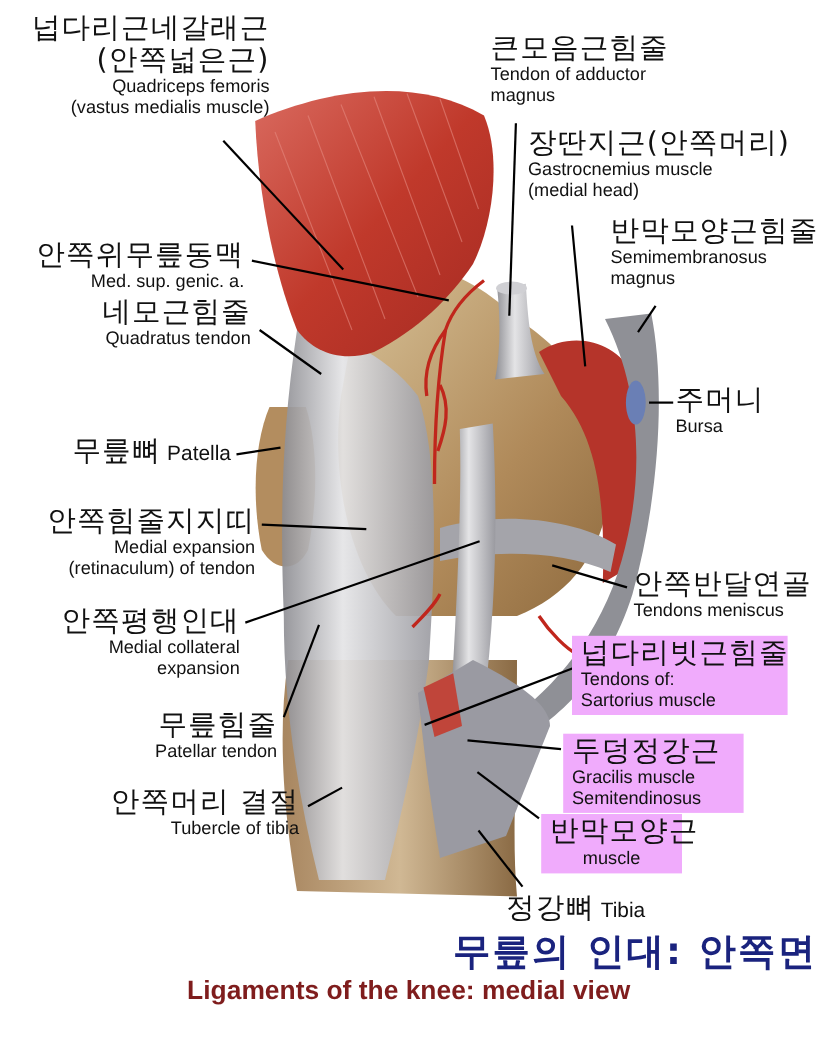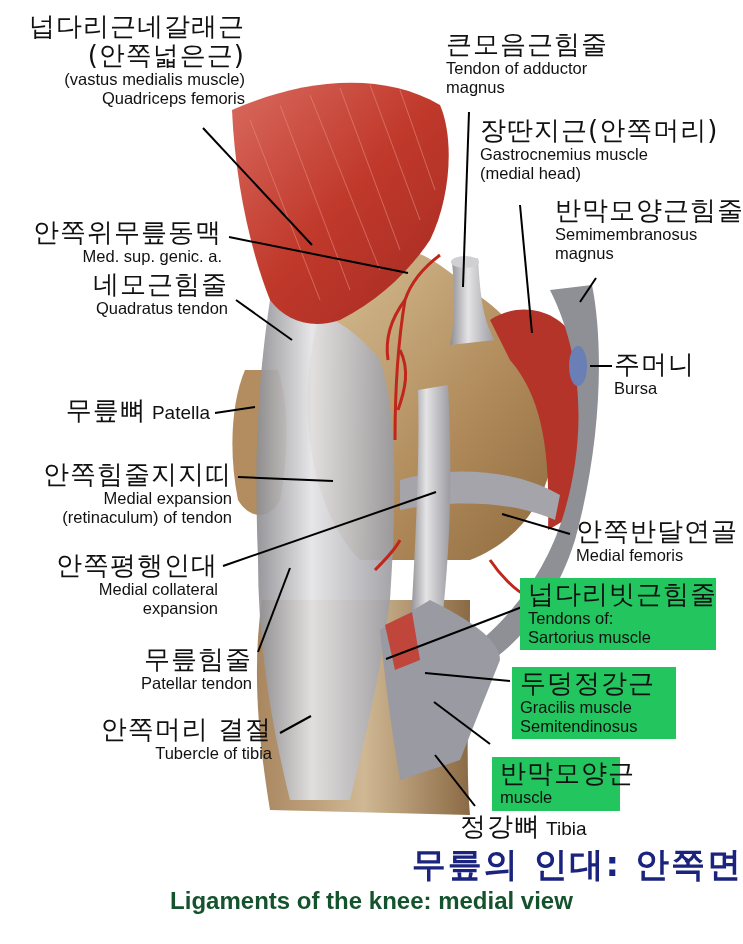--- a/index.html
+++ b/index.html
@@ -4,26 +4,26 @@
 <style>
   html, body { margin: 0; padding: 0; background: #ffffff; }
   body { width: 743px; height: 944px; position: relative; overflow: hidden;
          font-family: "DejaVu Sans", "Liberation Sans", sans-serif; color: #111; }
   #art { position: absolute; left: 0; top: 0; width: 743px; height: 944px; }
   .lbl { position: absolute; line-height: 1.12; white-space: nowrap; }
   .ko { font-size: 26px; color: #111; letter-spacing: 1px; font-weight: normal; }
   .en { font-size: 16.5px; color: #111; font-family: "Liberation Sans", sans-serif; }
   .r { text-align: right; }
   .l { text-align: left; }
-  .green { background: #22c55e; padding: 2px 8px 4px 8px; }
+  .green { background: #f0abfc; padding: 2px 8px 4px 8px; }
   .title-ko { position: absolute; left: 0; width: 743px; top: 842px; text-align: right;
               font-size: 34px; font-weight: bold; color: #1a237e;
               font-family: "DejaVu Sans", sans-serif; letter-spacing: 2px; }
   .title-en { position: absolute; left: 0; width: 743px; top: 887px; text-align: center;
-              font-size: 24px; font-weight: bold; color: #14532d;
+              font-size: 24px; font-weight: bold; color: #7f1d1d;
               font-family: "Liberation Sans", sans-serif; }
   .inline-en { font-size: 19px; font-family: "Liberation Sans", sans-serif; letter-spacing: 0; }
 </style>
 </head>
 <body>
 
 <svg id="art" viewBox="0 0 743 944" xmlns="http://www.w3.org/2000/svg">
   <defs>
     <linearGradient id="muscleGrad" x1="0" y1="0" x2="1" y2="1">
       <stop offset="0" stop-color="#d96a5f"></stop>
@@ -106,22 +106,22 @@
     <line x1="425" y1="673" x2="510" y2="681"></line>
     <line x1="280" y1="733" x2="311" y2="716"></line>
     <line x1="434" y1="702" x2="490" y2="744"></line>
     <line x1="435" y1="755" x2="475" y2="806"></line>
   </g>
 </svg>
 
 <div class="lbl r" style="left:10px; top:12px; width:235px;">
   <div class="ko">넙다리근네갈래근</div>
   <div class="ko">(안쪽넓은근)</div>
+  <div class="en">Quadriceps femoris</div>
   <div class="en">(vastus medialis muscle)</div>
-  <div class="en">Quadriceps femoris</div>
 </div>
 
 <div class="lbl l" style="left:446px; top:30px;">
   <div class="ko">큰모음근힘줄</div>
   <div class="en">Tendon of adductor</div>
   <div class="en">magnus</div>
 </div>
 
 <div class="lbl l" style="left:480px; top:116px;">
   <div class="ko">장딴지근(안쪽머리)</div>
@@ -156,21 +156,21 @@
 </div>
 
 <div class="lbl r" style="left:10px; top:460px; width:222px;">
   <div class="ko">안쪽힘줄지지띠</div>
   <div class="en">Medial expansion</div>
   <div class="en">(retinaculum) of tendon</div>
 </div>
 
 <div class="lbl l" style="left:576px; top:517px;">
   <div class="ko">안쪽반달연골</div>
-  <div class="en">Medial femoris</div>
+  <div class="en">Tendons meniscus</div>
 </div>
 
 <div class="lbl r" style="left:10px; top:551px; width:208px;">
   <div class="ko">안쪽평행인대</div>
   <div class="en">Medial collateral</div>
   <div class="en">expansion</div>
 </div>
 
 <div class="lbl l green" style="left:520px; top:578px; width:180px;">
   <div class="ko">넙다리빗근힘줄</div>
@@ -187,21 +187,21 @@
   <div class="ko">두덩정강근</div>
   <div class="en">Gracilis muscle</div>
   <div class="en">Semitendinosus</div>
 </div>
 
 <div class="lbl r" style="left:10px; top:715px; width:262px;">
   <div class="ko">안쪽머리 결절</div>
   <div class="en">Tubercle of tibia</div>
 </div>
 
-<div class="lbl l green" style="left:492px; top:757px; width:112px;">
+<div class="lbl l green" style="left:492px; top:740px; width:112px;text-align:center;">
   <div class="ko">반막모양근</div>
   <div class="en">muscle</div>
 </div>
 
 <div class="lbl l" style="left:460px; top:812px;">
   <span class="ko">정강뼈</span>
   <span class="inline-en">Tibia</span>
 </div>
 
 <div class="title-ko">무릎의 인대: 안쪽면</div>

